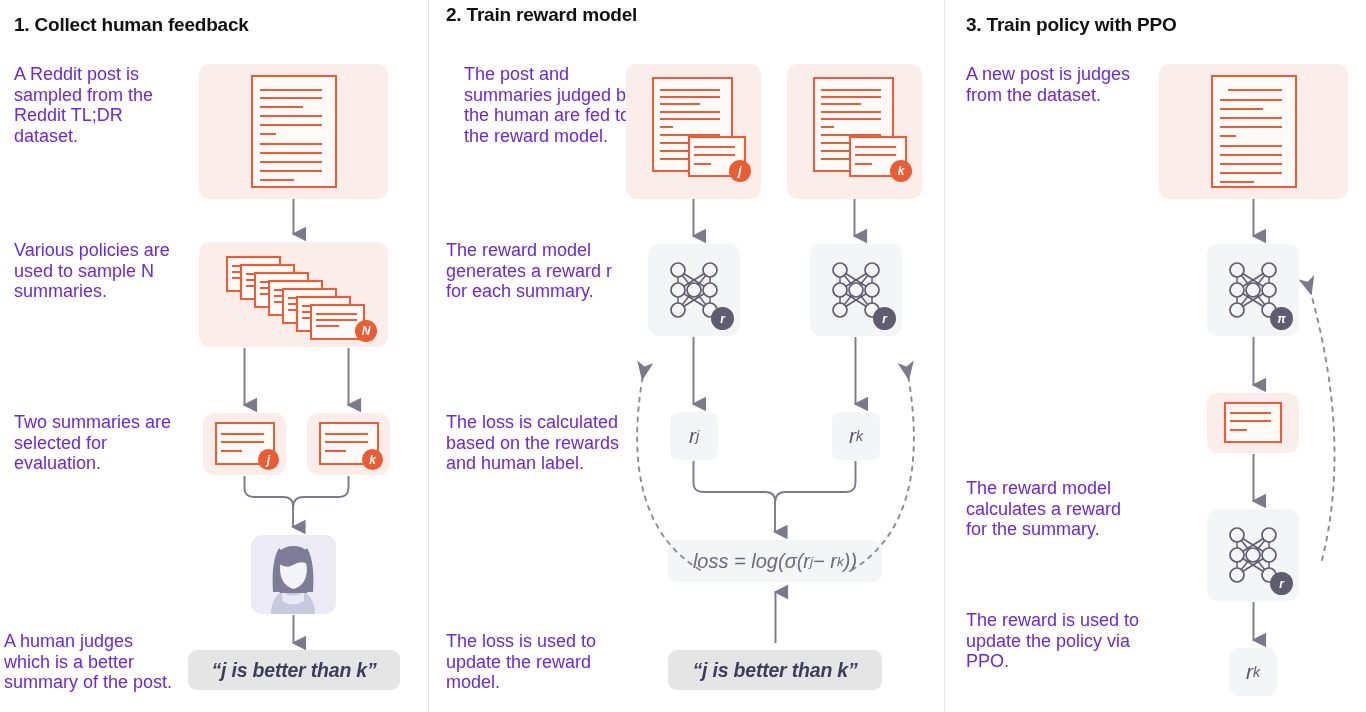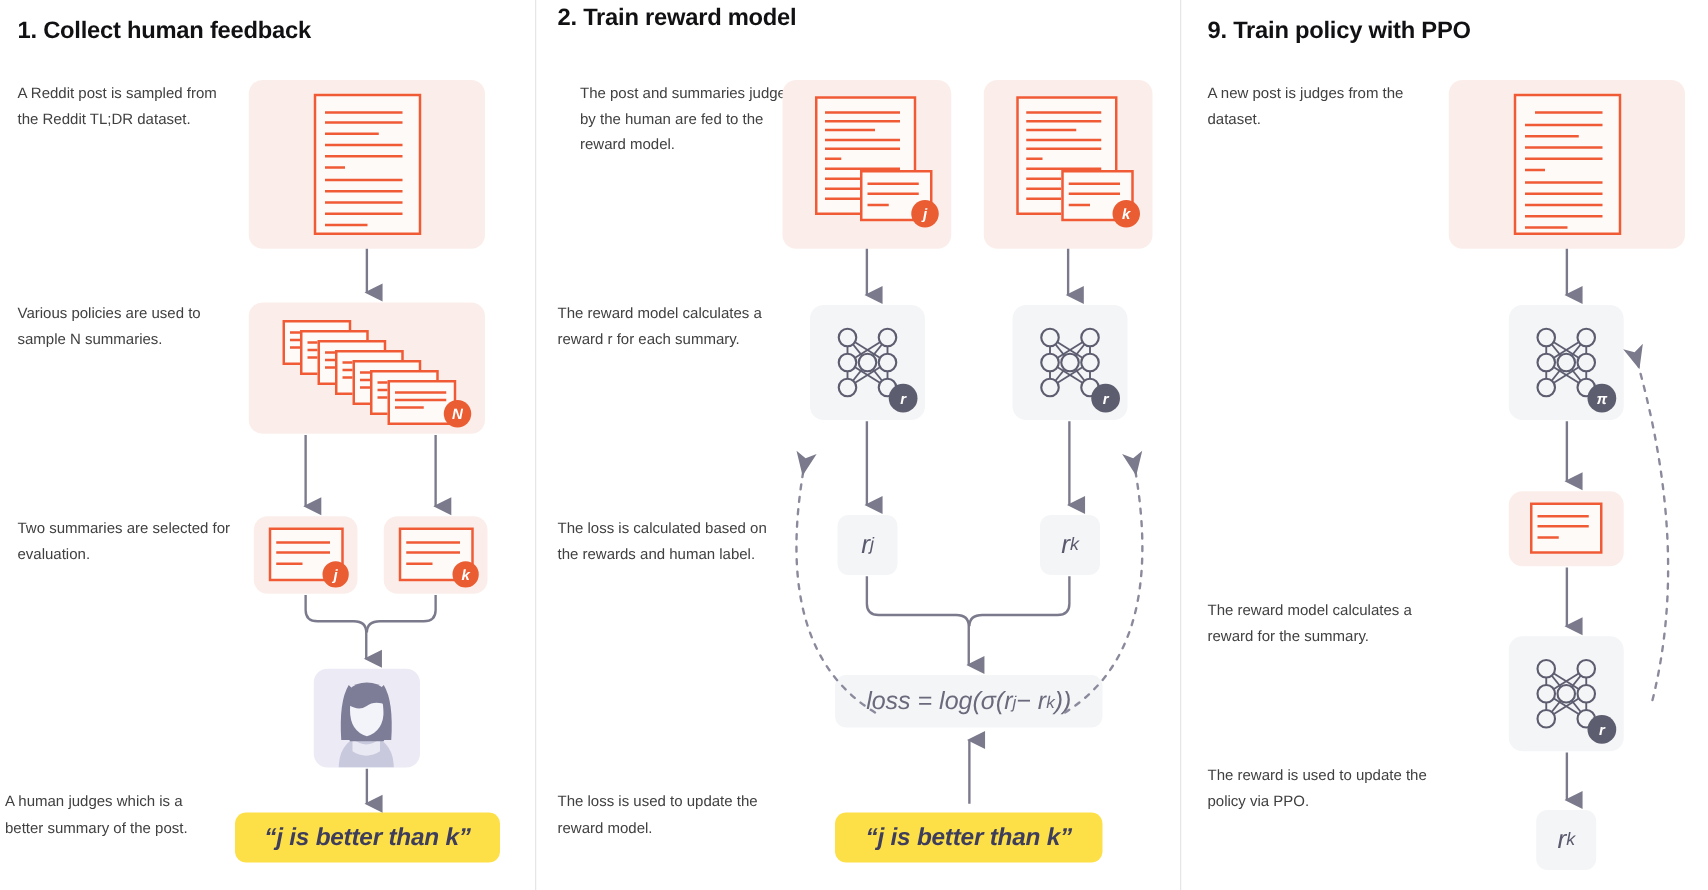--- a/index.html
+++ b/index.html
@@ -17,22 +17,22 @@
   }
 
   .col-title {
     position: absolute;
     font-size: 19px; font-weight: bold; color: #111114;
     letter-spacing: -0.2px; white-space: nowrap;
   }
 
   .caption {
     position: absolute;
-    font-size: 12px; line-height: 20.5px;
-    color: #404040;
+    font-size: 18px; line-height: 20.5px;
+    color: #6d28d9;
     width: 180px;
   }
 
   
   .pinkbox {
     position: absolute;
     background: #fbeeea;
     border-radius: 11px;
   }
   .graybox {
@@ -73,21 +73,21 @@
     position: absolute;
     background: #f4f5f7;
     border-radius: 9px;
     display: flex; align-items: center; justify-content: center;
     color: #5a5a6e;
     font-style: italic;
     font-size: 21px;
   }
   .quote {
     position: absolute;
-    background: #fde047;
+    background: #e5e5e5;
     border-radius: 9px;
     display: flex; align-items: center; justify-content: center;
     color: #3e3e5c;
     font-style: italic;
     font-weight: 600;
     font-size: 19.5px;
     letter-spacing: -0.2px;
   }
   .lossbox {
     position: absolute;
@@ -103,21 +103,21 @@
 </head>
 <body>
 
 <div id="root">
 
   <div class="col-divider" style="left:428px"></div>
   <div class="col-divider" style="left:944px"></div>
 
   <div class="col-title" style="left:14px; top:14px;">1. Collect human feedback</div>
   <div class="col-title" style="left:446px; top:4px;">2. Train reward model</div>
-  <div class="col-title" style="left:966px; top:14px;">9. Train policy with PPO</div>
+  <div class="col-title" style="left:966px; top:14px;">3. Train policy with PPO</div>
 
   <div class="caption" style="left:14px; top:64px; width:170px;">A Reddit post is sampled from the Reddit TL;DR dataset.</div>
   <div class="caption" style="left:14px; top:412px; width:175px;">Two summaries are selected for evaluation.</div>
   <div class="caption" style="left:14px; top:240px; width:175px;">Various policies are used to sample N summaries.</div>
   <div class="caption" style="left:4px; top:631px; width:175px;">A human judges which is a better summary of the post.</div>
 
   <div class="pinkbox" style="left:199px; top:64px; width:189px; height:135px;">
     <div class="paper" style="left:52px; top:11px; width:86px; height:113px;">
       <div class="ln" style="top:12px; width:76%;"></div>
       <div class="ln" style="top:20px; width:76%;"></div>
@@ -227,21 +227,21 @@
       <line x1="293.5" y1="199" x2="293.5" y2="234" marker-end="url(#ah)"></line>
       <line x1="244.5" y1="348" x2="244.5" y2="405" marker-end="url(#ah)"></line>
       <line x1="348.5" y1="348" x2="348.5" y2="405" marker-end="url(#ah)"></line>
       <path d="M244.5,476 L244.5,488 Q244.5,497 254,497 L283,497 Q293,497 293,506 L293,527" marker-end="url(#ah)"></path>
       <path d="M348.5,476 L348.5,488 Q348.5,497 339,497 L304,497 Q293.5,497 293.5,506"></path>
       <line x1="293.5" y1="615" x2="293.5" y2="643" marker-end="url(#ah)"></line>
     </g>
   </svg>
 
   <div class="caption" style="left:464px; top:64px; width:180px;">The post and summaries judged by the human are fed to the reward model.</div>
-  <div class="caption" style="left:446px; top:240px; width:180px;">The reward model calculates a reward r for each summary.</div>
+  <div class="caption" style="left:446px; top:240px; width:180px;">The reward model generates a reward r for each summary.</div>
   <div class="caption" style="left:446px; top:412px; width:180px;">The loss is calculated based on the rewards and human label.</div>
   <div class="caption" style="left:446px; top:631px; width:180px;">The loss is used to update the reward model.</div>
 
   <div class="pinkbox" style="left:626px; top:64px; width:135px; height:135px;">
     <div class="paper" style="left:26px; top:13px; width:81px; height:95px;">
       <div class="ln" style="top:10px; width:78%;"></div>
       <div class="ln" style="top:17px; width:78%;"></div>
       <div class="ln" style="top:24px; width:52%;"></div>
       <div class="ln" style="top:32px; width:78%;"></div>
       <div class="ln" style="top:39px; width:78%;"></div>

